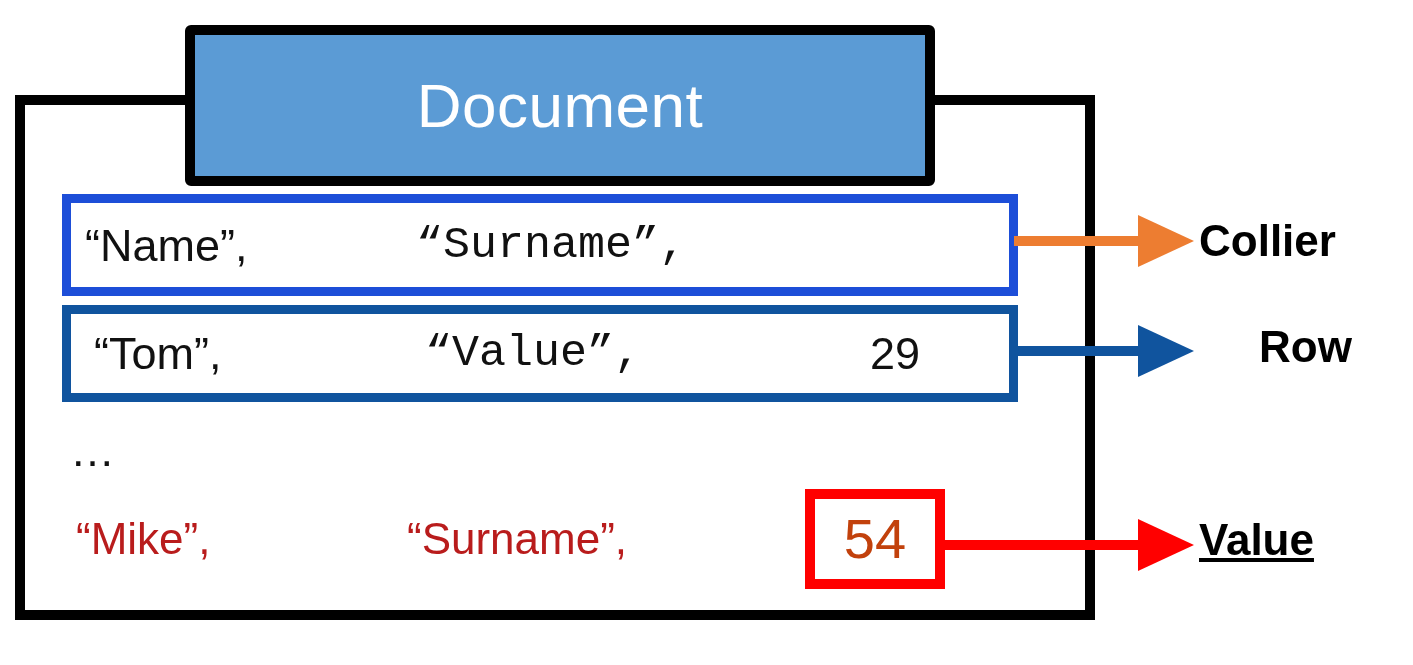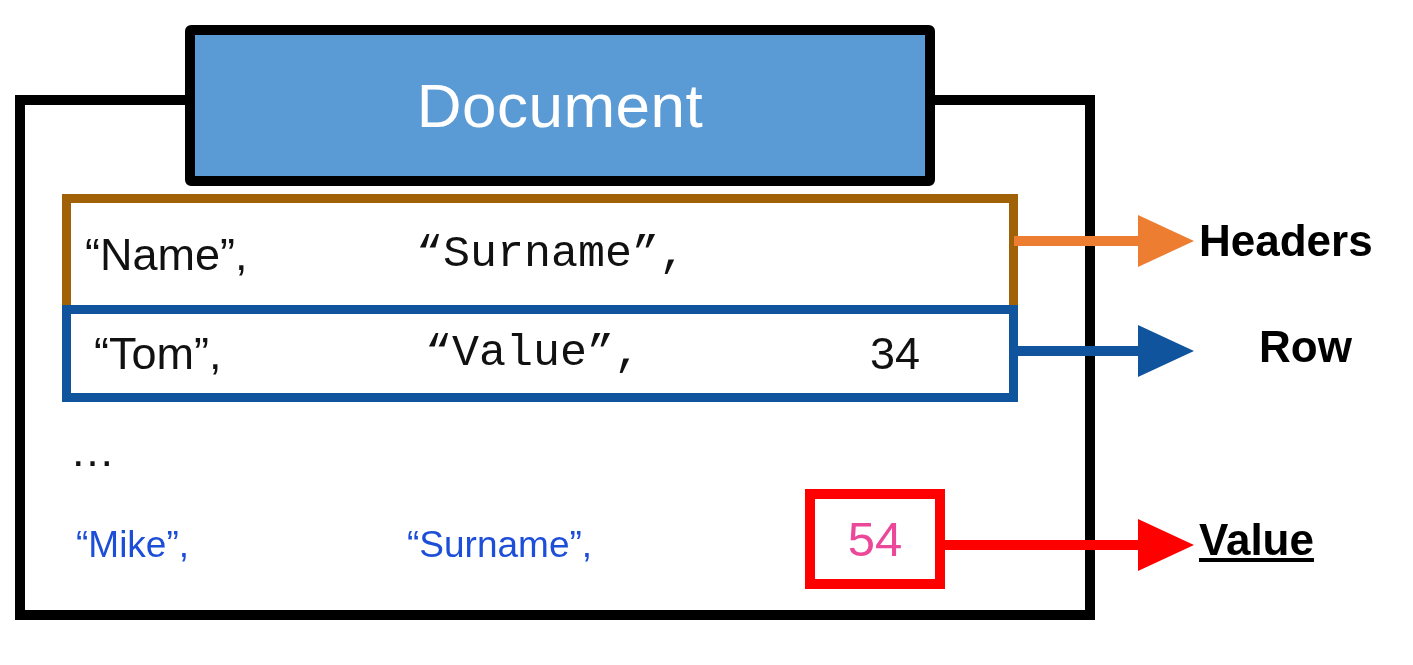--- a/index.html
+++ b/index.html
@@ -68,22 +68,22 @@
   .cell-surname{ position: absolute; left: 345px; font-family: Liberation Mono, monospace; }
   .cell-age    { position: absolute; left: 780px; }
   .cell-age.num{ position: absolute; left: 790px; }
 
   
   .box-headers {
     position: absolute;
     left: 62px;
     top: 194px;
     width: 956px;
-    height: 120px;
-    border: 9px solid #a16207;
+    height: 102px;
+    border: 9px solid #1d4ed8;
     box-sizing: border-box;
     background: #ffffff;
     z-index: 3;
   }
 
   
   .box-row {
     position: absolute;
     left: 62px;
     top: 305px;
@@ -109,48 +109,47 @@
   
   .last-line {
     position: absolute;
     left: 76px;
     top: 517px;
     width: 900px;
     height: 56px;
   }
   .last-line .cell {
     position: absolute;
-    font-size: 37px;
-    color: #1d4ed8;
+    font-size: 44px;
+    color: #b91c1c;
     white-space: nowrap;
     line-height: 1;
     top: 0;
-    margin-top: 9px;
   }
   .last-line .c1 { left: 0px; }
   .last-line .c2 { left: 331px; }
 
   
   .box-value {
     position: absolute;
     left: 805px;
     top: 489px;
     width: 140px;
     height: 100px;
     border: 10px solid #FF0000;
     box-sizing: border-box;
     background: #ffffff;
     display: flex;
     align-items: center;
     justify-content: center;
     z-index: 4;
   }
   .box-value span {
-    font-size: 49px;
-    color: #ec4899;
+    font-size: 56px;
+    color: #c2410c;
     line-height: 1;
   }
 
   
   .overlay {
     position: absolute;
     left: 0;
     top: 0;
     width: 1413px;
     height: 665px;
@@ -186,21 +185,21 @@
     <div class="row-text" style="left:0;top:0;width:100%;height:100%;">
       <span class="cell-name">“Name”,</span>
       <span class="cell-surname">“Surname”,</span>
     </div>
   </div>
 
   <div class="box-row">
     <div class="row-text" style="left:9px;top:0;width:100%;height:100%;">
       <span class="cell-name">“Tom”,</span>
       <span class="cell-surname">“Value”,</span>
-      <span class="cell-age num">34</span>
+      <span class="cell-age num">29</span>
     </div>
   </div>
 
   <div class="ellipsis">…</div>
 
   <div class="last-line">
     <span class="cell c1">“Mike”,</span>
     <span class="cell c2">“Surname”,</span>
   </div>
 
@@ -221,17 +220,17 @@
       </marker>
     </defs>
 
     <line x1="1014" y1="241" x2="1160" y2="241" stroke="#ED7D31" stroke-width="10" marker-end="url(#ah-orange)"></line>
 
     <line x1="1014" y1="351" x2="1160" y2="351" stroke="#10549E" stroke-width="10" marker-end="url(#ah-blue)"></line>
 
     <line x1="940" y1="545" x2="1160" y2="545" stroke="#FF0000" stroke-width="10" marker-end="url(#ah-red)"></line>
   </svg>
 
-  <div class="legend-label lbl-headers">Headers</div>
+  <div class="legend-label lbl-headers">Collier</div>
   <div class="legend-label lbl-row">Row</div>
   <div class="legend-label lbl-value">Value</div>
 
 </div>
 
 </body></html>

